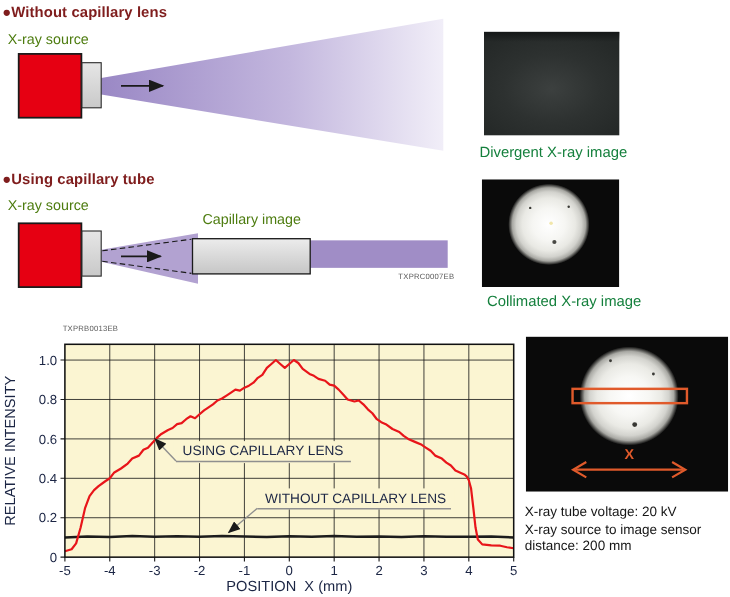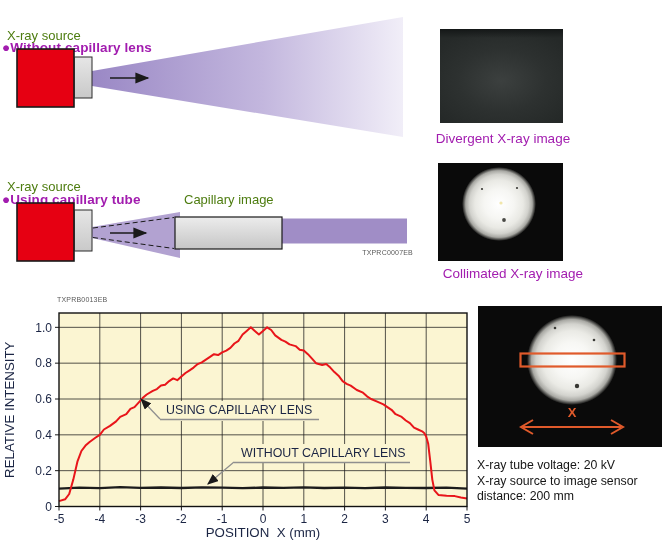--- a/index.html
+++ b/index.html
@@ -1,21 +1,21 @@
 <!DOCTYPE html>
 <html><head>
 <meta charset="utf-8">
 <style>
   html,body{margin:0;padding:0;background:#fff;}
   #stage{position:relative;width:664px;height:543px;background:#ffffff;overflow:hidden;
          font-family:"Liberation Sans","DejaVu Sans",sans-serif;color:#111;}
   .abs{position:absolute;}
-  .heading{font-size:13.5px;font-weight:bold;color:#a21caf;letter-spacing:0.1px;margin-top:37px;}
+  .heading{font-size:13.5px;font-weight:bold;color:#7f1d1d;letter-spacing:0.1px;}
   .lbl{font-size:13px;color:#4d7c0f;}
-  .caption{font-size:13.5px;color:#a21caf;text-align:center;}
+  .caption{font-size:13.5px;color:#15803d;text-align:center;}
   .code{font-size:7px;color:#5a5a5a;letter-spacing:0.2px;}
   .notes{font-size:12.3px;color:#161616;line-height:15.6px;}
   .chart-text{white-space:pre;}
   svg text{font-family:"Liberation Sans","DejaVu Sans",sans-serif;}
 </style>
 </head>
 <body>
 
 <div id="stage">
 

